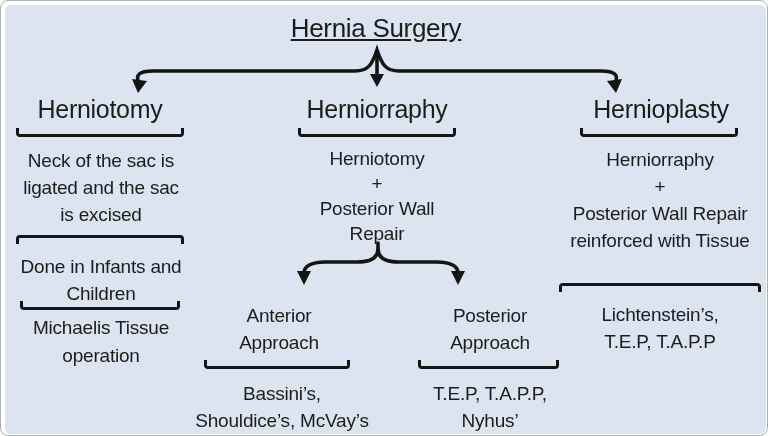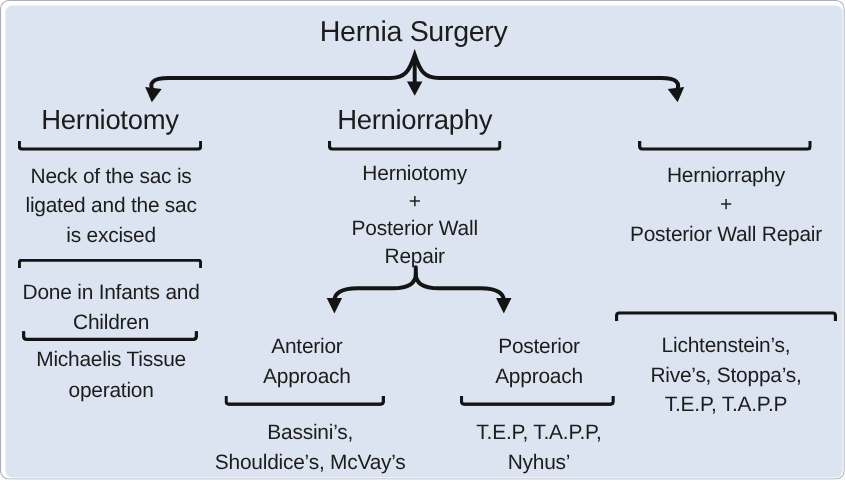--- a/index.html
+++ b/index.html
@@ -7,21 +7,21 @@
     position:relative;width:768px;height:436px;background:#fff;
     border:1px solid #aab0ba;border-radius:8px;overflow:hidden;
     font-family:"Liberation Sans","DejaVu Sans",sans-serif;
     color:var(--text,#1c1c1c);
     box-sizing:border-box;
   }
   .panel{position:absolute;left:4px;top:4px;right:1px;bottom:1px;
     background:var(--background,#dbe4f0);border-radius:6px;}
   .abs{position:absolute;box-sizing:border-box;}
   .ctr{text-align:center;}
-  .title{font-size:26px;line-height:32px;letter-spacing:-0.3px;}
+  .title{font-size:26px;line-height:32px;letter-spacing:-0.3px;text-decoration:underline;}
   .heading{font-size:25px;line-height:30px;letter-spacing:-0.3px;}
   .body-text{font-size:19px;letter-spacing:-0.2px;}
   .lh27{line-height:27px;}
   .lh28{line-height:28px;}
   .lh25{line-height:25px;}
   .bk{position:absolute;box-sizing:border-box;height:9px;
       border:3.5px solid var(--line,#141414);}
   .bk.up{border-top:none;border-radius:0 0 4px 4px;}
   .bk.down{border-bottom:none;border-radius:4px 4px 0 0;}
   svg{position:absolute;overflow:visible;}
@@ -40,20 +40,21 @@
     <path d="M 30 38 C 26 30 30 26 44 26 L 246 26 C 259 26 263 20 268 5
              C 273 20 277 26 290 26 L 492 26 C 506 26 510 30 506 38"></path>
     <polygon points="23,34 38,36 29,48"></polygon>
     <polygon points="513,34 498,36 507,48"></polygon>
     <path d="M 268 8 L 268 31"></path>
     <polygon points="261,29 275,29 268,42"></polygon>
   </svg>
 
   <div class="abs ctr heading" style="left:8px;top:93px;width:182px;">Herniotomy</div>
   <div class="abs ctr heading" style="left:287px;top:93px;width:178px;">Herniorraphy</div>
+  <div class="abs ctr heading" style="left:567px;top:93px;width:186px;">Hernioplasty</div>
 
   <div class="bk up" style="left:15px;top:127px;width:168px;"></div>
   <div class="bk down" style="left:15px;top:234px;width:168px;"></div>
   <div class="bk up" style="left:19px;top:300px;width:160px;"></div>
   <div class="bk up" style="left:297px;top:127px;width:158px;"></div>
   <div class="bk up" style="left:203px;top:359px;width:146px;"></div>
   <div class="bk up" style="left:417px;top:359px;width:141px;"></div>
   <div class="bk up" style="left:579px;top:127px;width:158px;"></div>
   <div class="bk down" style="left:558px;top:282px;width:202px;"></div>
 
@@ -100,20 +101,20 @@
   </div>
   <div class="abs ctr body-text lh27" style="left:184px;top:379px;width:194px;">
     <div>Bassini’s,</div>
     <div>Shouldice’s, McVay’s</div>
   </div>
 
   <div class="abs ctr body-text lh27" style="left:556px;top:145px;width:206px;">
     <div>Herniorraphy</div>
     <div>+</div>
     <div>Posterior Wall Repair</div>
+    <div>reinforced with Tissue</div>
   </div>
 
   <div class="abs ctr body-text lh27" style="left:556px;top:300px;width:206px;">
     <div>Lichtenstein’s,</div>
-    <div>Rive’s, Stoppa’s,</div>
     <div>T.E.P, T.A.P.P</div>
   </div>
 </div>
 
 </body></html>

